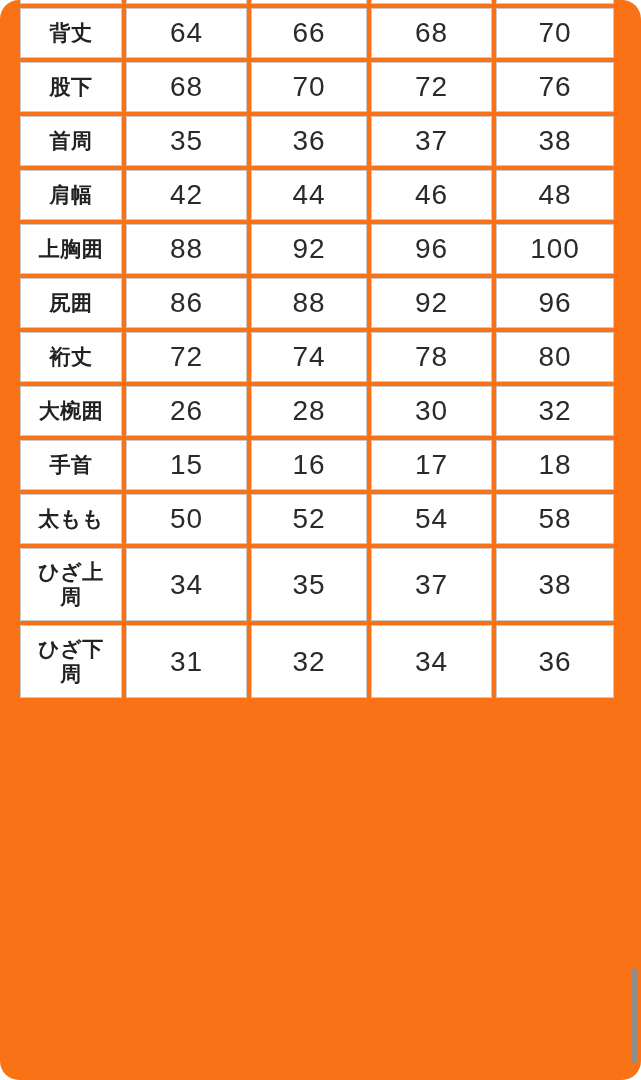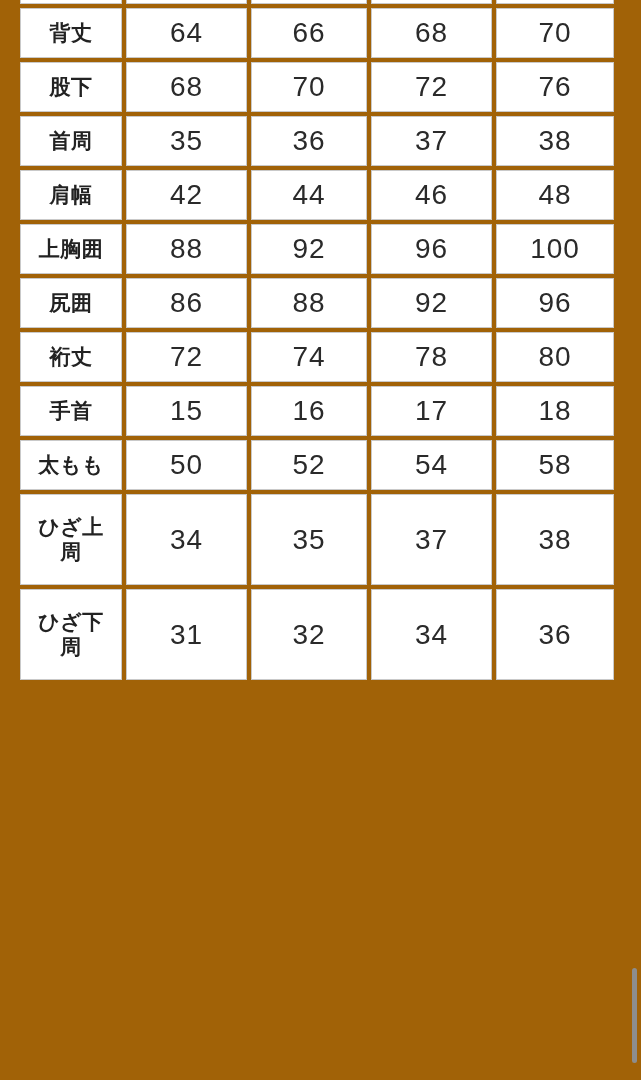--- a/index.html
+++ b/index.html
@@ -6,40 +6,41 @@
   html, body { margin: 0; padding: 0; }
   body {
     background: #ffffff;
     font-family: "Liberation Sans", "DejaVu Sans", sans-serif;
   }
   .screen {
     position: relative;
     width: 641px;
     height: 1080px;
     overflow: hidden;
-    background: #a16207;
+    background: #f97316;
+    border-radius: 19px;
   }
   table.size-table {
     position: absolute;
     left: 16px;
     top: -50px;
     border-collapse: separate;
     border-spacing: 4px;
     table-layout: fixed;
   }
   table.size-table td {
     border: 1px solid #c9c9c9;
     background: #ffffff;
     text-align: center;
     vertical-align: middle;
     padding: 0;
     height: 50px;
     overflow: hidden;
   }
-  table.size-table tr.tall td { height: 91px; }
+  table.size-table tr.tall td { height: 73px; }
   td.lbl {
     font-weight: bold;
     font-size: 21px;
     color: #222222;
     white-space: pre-line;
     line-height: 1.15;
     letter-spacing: 0.5px;
   }
   td.val {
     font-size: 28px;
@@ -120,20 +121,27 @@
         <td class="val">96</td>
       </tr>
       <tr>
         <td class="lbl">裄丈</td>
         <td class="val">72</td>
         <td class="val">74</td>
         <td class="val">78</td>
         <td class="val">80</td>
       </tr>
       <tr>
+        <td class="lbl">大椀囲</td>
+        <td class="val">26</td>
+        <td class="val">28</td>
+        <td class="val">30</td>
+        <td class="val">32</td>
+      </tr>
+      <tr>
         <td class="lbl">手首</td>
         <td class="val">15</td>
         <td class="val">16</td>
         <td class="val">17</td>
         <td class="val">18</td>
       </tr>
       <tr>
         <td class="lbl">太もも</td>
         <td class="val">50</td>
         <td class="val">52</td>

